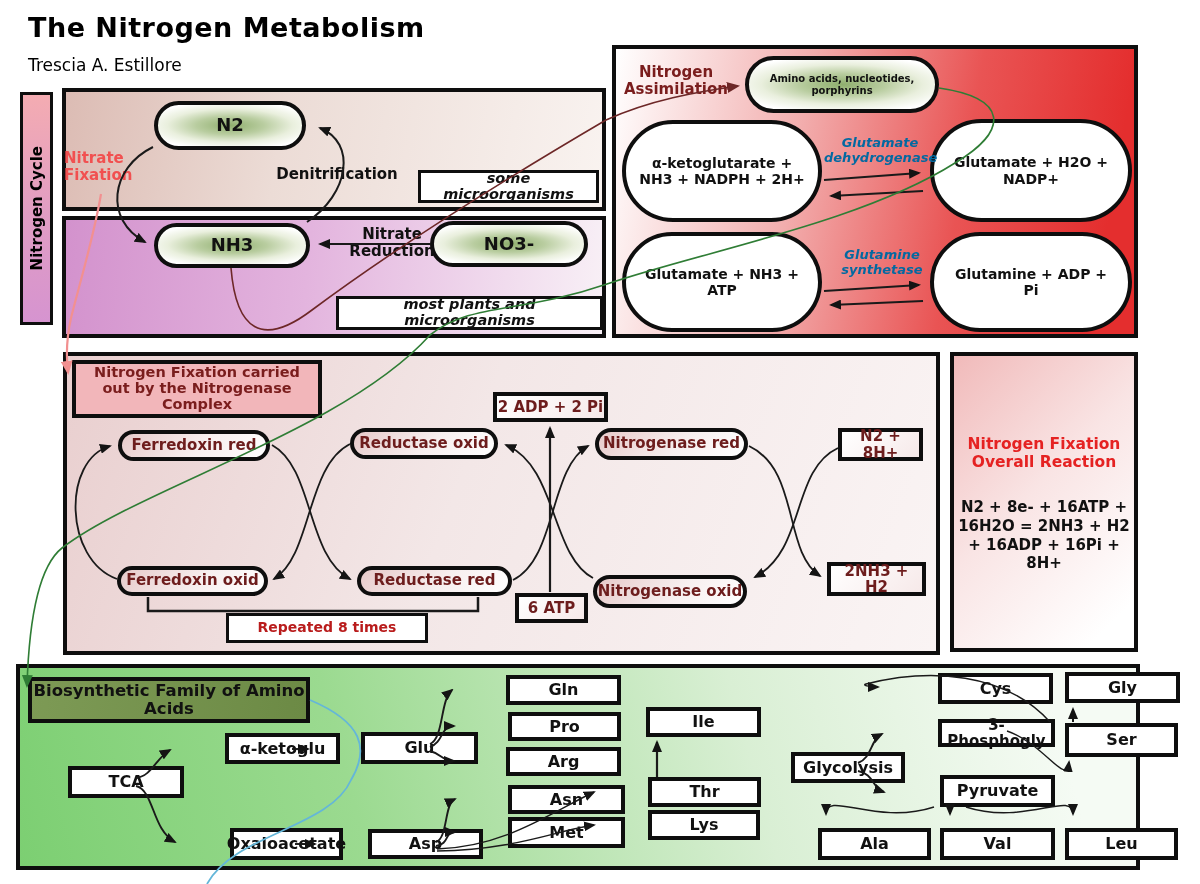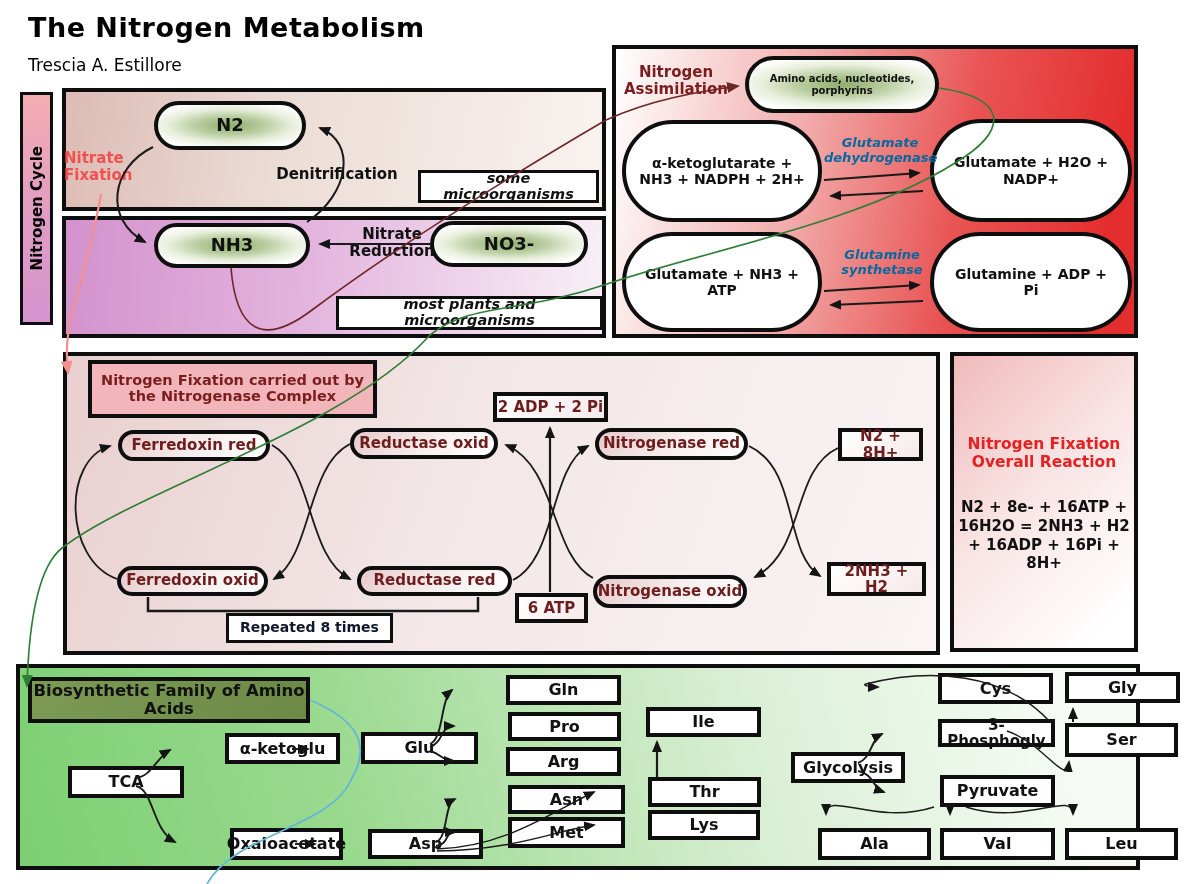--- a/index.html
+++ b/index.html
@@ -52,34 +52,34 @@
   <div class="lbl maroon z3" style="left:624px;top:64px;width:104px;font-size:15px;">Nitrogen Assimilation</div>
   <div class="pill gpill z3" style="left:745px;top:56px;width:194px;height:57px;font-size:10px;border-radius:30px;padding:0 8px;">Amino acids, nucleotides, porphyrins</div>
   <div class="pill bigpill z3" style="left:622px;top:120px;width:200px;height:102px;">α-ketoglutarate + NH3 + NADPH + 2H+</div>
   <div class="pill bigpill z3" style="left:930px;top:119px;width:202px;height:103px;">Glutamate + H2O + NADP+</div>
   <div class="lbl enzyme z3" style="left:824px;top:136px;width:112px;">Glutamate dehydrogenase</div>
   <div class="pill bigpill z3" style="left:622px;top:232px;width:200px;height:100px;">Glutamate + NH3 + ATP</div>
   <div class="pill bigpill z3" style="left:930px;top:232px;width:202px;height:100px;">Glutamine + ADP + Pi</div>
   <div class="lbl enzyme z3" style="left:830px;top:248px;width:104px;">Glutamine synthetase</div>
 
   <div class="panel z1" style="left:63px;top:352px;width:877px;height:303px;background:linear-gradient(110deg,#e9cfcf 0%,#f3e7e7 45%,#faf4f4 100%);"></div>
-  <div class="box z3 maroon" style="left:72px;top:360px;width:289px;height:58px;border-width:4px;background:#f2b6ba;font-size:14.5px;padding:0 6px;margin-left:16px;">Nitrogen Fixation carried out by the Nitrogenase Complex</div>
+  <div class="box z3 maroon" style="left:72px;top:360px;width:250px;height:58px;border-width:4px;background:#f2b6ba;font-size:14.5px;padding:0 6px;">Nitrogen Fixation carried out by the Nitrogenase Complex</div>
 
   <div class="pill ppill z3" style="left:118px;top:430px;width:152px;height:31px;">Ferredoxin red</div>
   <div class="pill ppill z3" style="left:350px;top:428px;width:148px;height:31px;">Reductase oxid</div>
   <div class="pill ppill z3" style="left:595px;top:428px;width:153px;height:32px;">Nitrogenase red</div>
   <div class="pill ppill z3" style="left:117px;top:566px;width:151px;height:30px;">Ferredoxin oxid</div>
   <div class="pill ppill z3" style="left:357px;top:566px;width:155px;height:30px;">Reductase red</div>
   <div class="pill ppill z3" style="left:593px;top:562px;width:154px;height:33px;margin-top:13px;">Nitrogenase oxid</div>
 
   <div class="box mbox z3" style="left:493px;top:392px;width:115px;height:30px;">2 ADP + 2 Pi</div>
   <div class="box mbox z3" style="left:515px;top:593px;width:73px;height:30px;">6 ATP</div>
   <div class="box mbox z3" style="left:838px;top:428px;width:85px;height:33px;">N2 + 8H+</div>
   <div class="box mbox z3" style="left:827px;top:562px;width:99px;height:34px;">2NH3 + H2</div>
-  <div class="box z3" style="left:226px;top:613px;width:167px;height:30px;color:#0f172a;font-size:14px;">Repeated 8 times</div>
+  <div class="box z3" style="left:226px;top:613px;width:202px;height:30px;color:#b91c1c;font-size:14px;">Repeated 8 times</div>
 
   <div class="panel z1" style="left:950px;top:352px;width:188px;height:300px;background:linear-gradient(135deg,#f1baba 0%,#f9e4e4 45%,#ffffff 90%);"></div>
   <div class="lbl z3" style="left:956px;top:436px;width:176px;font-size:15.5px;color:#e52222;">Nitrogen Fixation Overall Reaction</div>
   <div class="lbl z3" style="left:954px;top:498px;width:180px;font-size:15px;line-height:1.25;">N2 + 8e- + 16ATP + 16H2O = 2NH3 + H2 + 16ADP + 16Pi + 8H+</div>
 
   <div class="panel z1" style="left:16px;top:664px;width:1124px;height:206px;background:linear-gradient(75deg,#7ccf72 0%,#9bda90 30%,#d9efd4 65%,#f5fbf4 92%);"></div>
   <div class="box z3" style="left:28px;top:677px;width:282px;height:46px;border-width:4px;background:linear-gradient(100deg,#7d9a55,#6c8a45);font-size:16.5px;font-weight:600;">Biosynthetic Family of Amino Acids</div>
 
   <div class="box abox z3" style="left:20px;top:766px;width:116px;height:32px;">TCA</div>
   <div class="box abox z3" style="left:177px;top:733px;width:115px;height:31px;">α-ketoglu</div>

